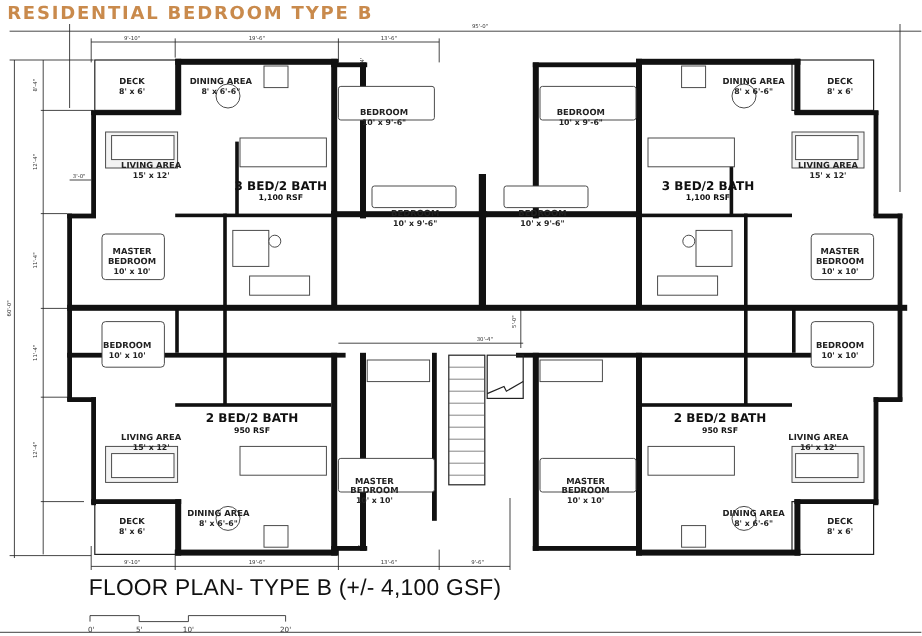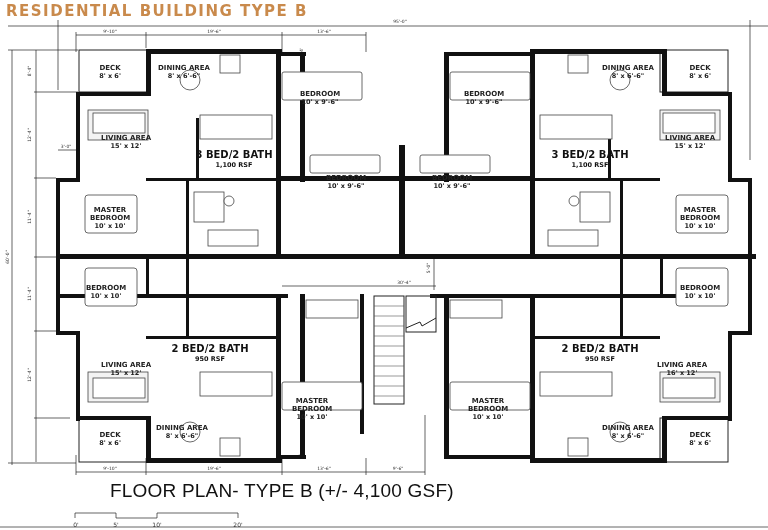--- a/index.html
+++ b/index.html
@@ -1,35 +1,35 @@
 <!DOCTYPE html>
 <html><head>
 <meta charset="utf-8">
 <style>
   html, body { margin:0; padding:0; background:#ffffff; }
   body { width:768px; height:530px; position:relative; overflow:hidden; font-family:"Liberation Sans", sans-serif; }
   .title { position:absolute; left:6px; top:2px; font-family:"DejaVu Sans", sans-serif; font-weight:bold; font-size:15px; letter-spacing:1.5px; color:#c98a4c; }
-  .plan-title { position:absolute; left:74px; top:480px; font-size:19px; color:#111; letter-spacing:0.2px;margin-left:36px; }
+  .plan-title { position:absolute; left:74px; top:480px; font-size:19px; color:#111; letter-spacing:0.2px; }
   svg { position:absolute; left:0; top:0; }
   .room-label { font-family:"DejaVu Sans", sans-serif; font-weight:bold; font-size:7px; fill:#222; text-anchor:middle; }
   .room-dim { font-family:"DejaVu Sans", sans-serif; font-weight:bold; font-size:6.5px; fill:#222; text-anchor:middle; }
   .unit-label { font-family:"DejaVu Sans", sans-serif; font-weight:bold; font-size:10px; fill:#111; text-anchor:middle; }
   .unit-area { font-family:"DejaVu Sans", sans-serif; font-weight:bold; font-size:6.5px; fill:#111; text-anchor:middle; }
   .dimtxt { font-family:"DejaVu Sans", sans-serif; font-size:4.5px; fill:#333; text-anchor:middle; }
   .scaletxt { font-family:"DejaVu Sans", sans-serif; font-size:6px; fill:#333; text-anchor:middle; }
   .wall { fill:#111; }
   .thin { stroke:#222; stroke-width:1; fill:none; }
   .furn { stroke:#444; stroke-width:0.8; fill:#fff; }
   .furn-g { stroke:#444; stroke-width:0.8; fill:#f3f3f3; }
   .dim { stroke:#222; stroke-width:0.7; fill:none; }
 </style>
 </head>
 <body>
 
-<div class="title">RESIDENTIAL BUILDING TYPE B</div>
+<div class="title">RESIDENTIAL BEDROOM TYPE B</div>
 
 <svg width="768" height="530" viewBox="0 0 768 530">
 
   <g>
 
     <line class="dim" x1="8" y1="26" x2="768" y2="26"></line>
     <line class="dim" x1="58" y1="20" x2="58" y2="90"></line>
     <line class="dim" x1="750" y1="20" x2="750" y2="160"></line>
     <text class="dimtxt" x="400" y="23">95'-0"</text>
 

